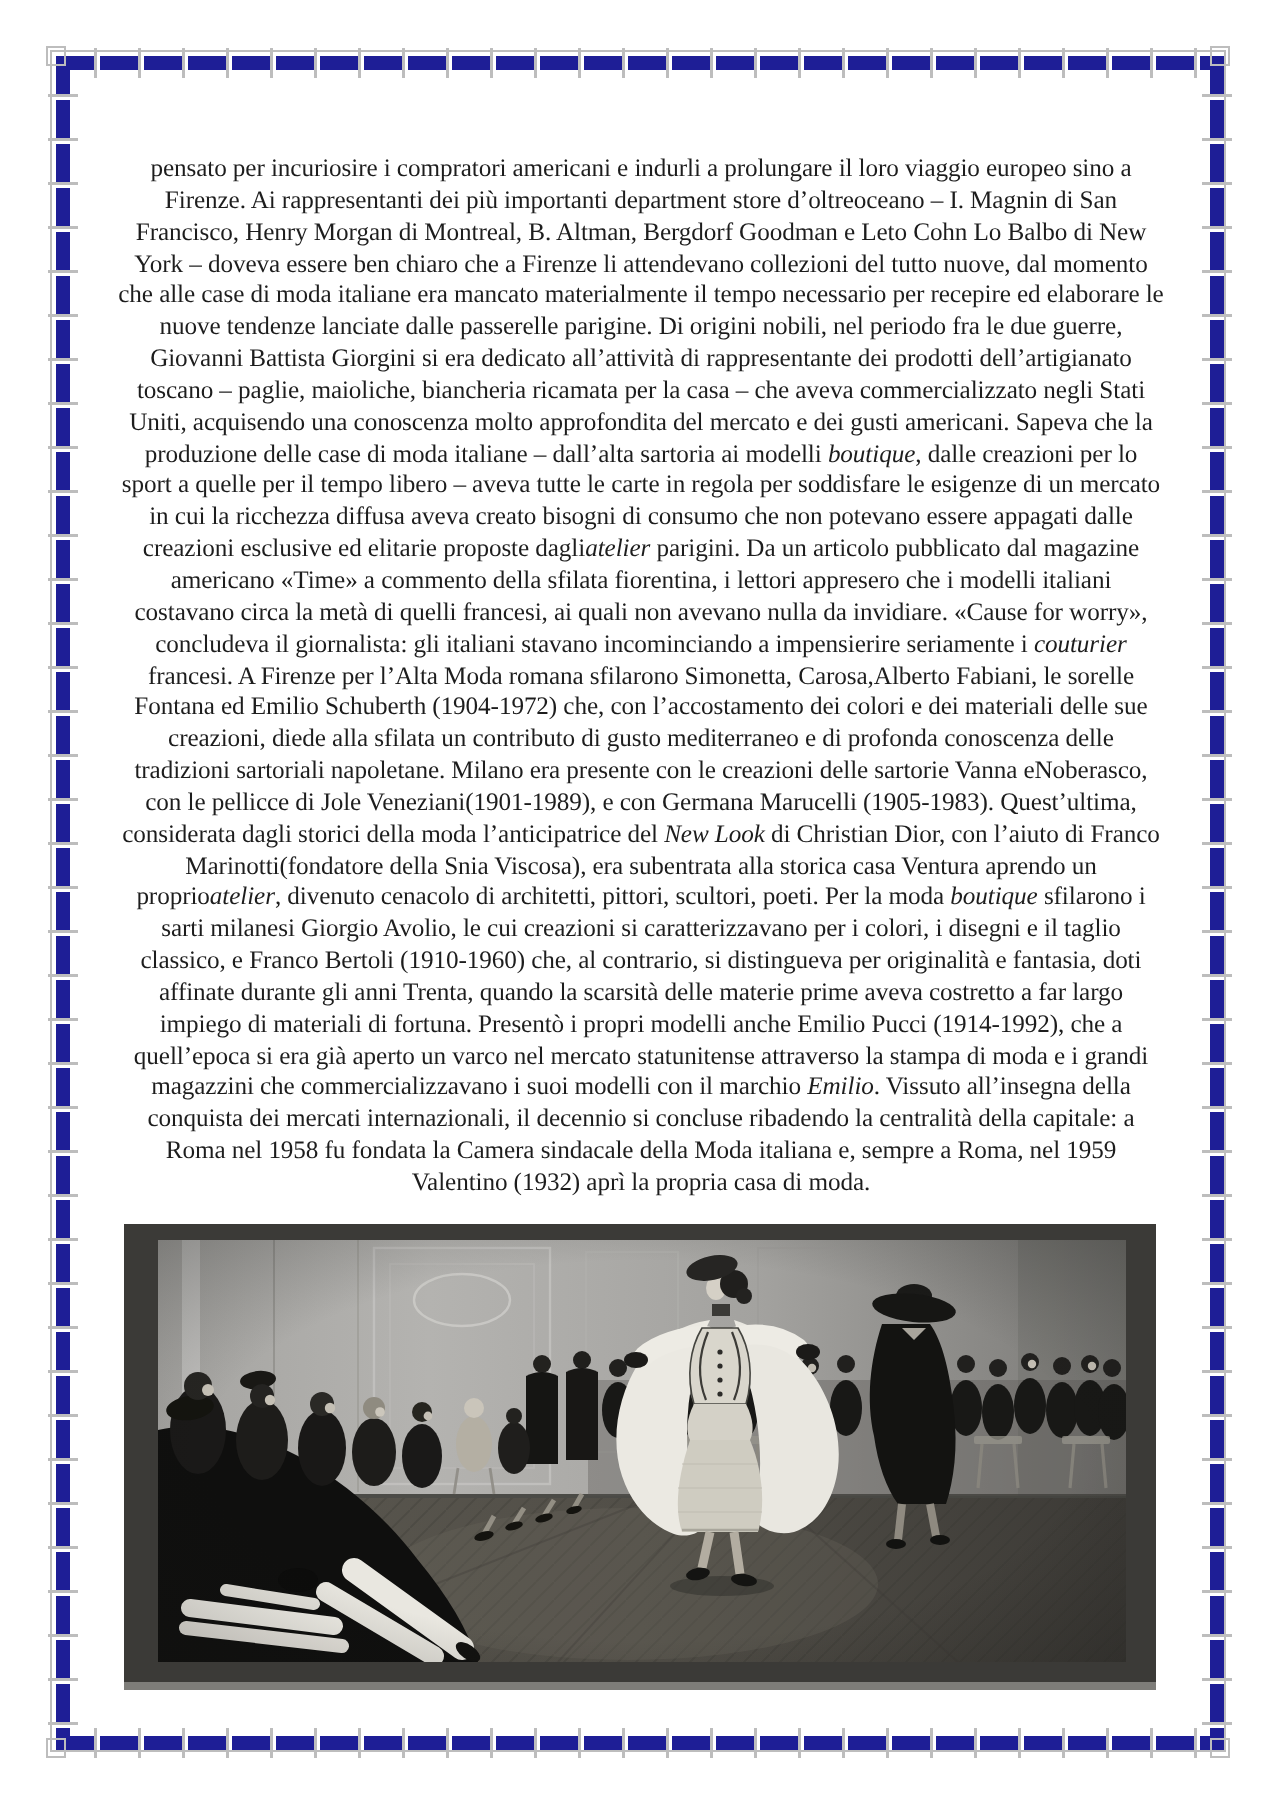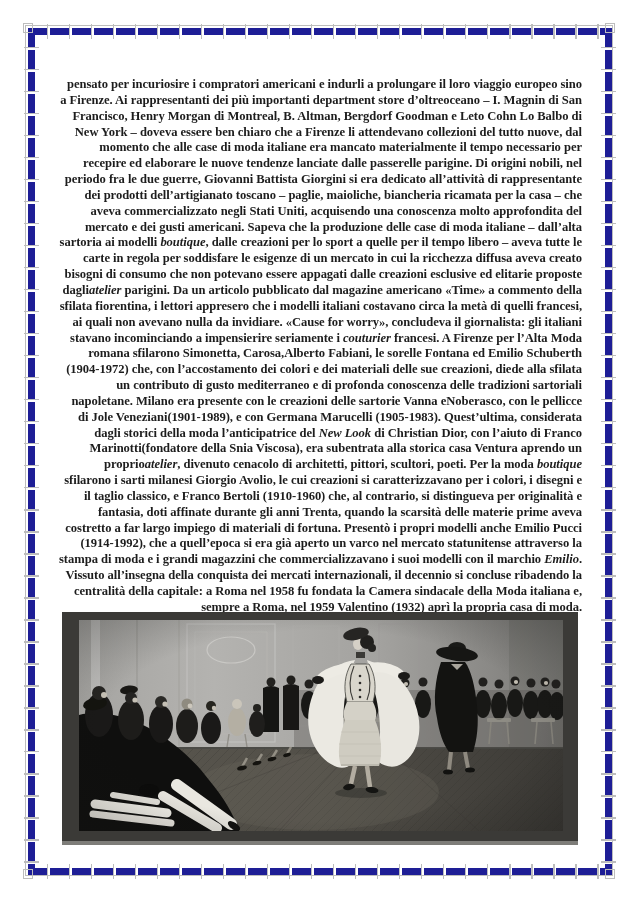--- a/index.html
+++ b/index.html
@@ -80,22 +80,21 @@
 
   
   .article {
     position: absolute;
     left: 59px; top: 77px;
     width: 523px;
     font-size: 12.6px;
     line-height: 15.85px;
     letter-spacing: -0.05px;
     color: var(--text-color, #1d1d1d);
-    text-align: right;
-    font-weight: bold;
+    text-align: center;
   }
   .article em { font-style: italic; }
 
   
   .photo {
     position: absolute;
     left: 62px; top: 612px;
     width: 516px; height: 233px;
     background: var(--photo-frame, #3b3a37);
     z-index: 5;

